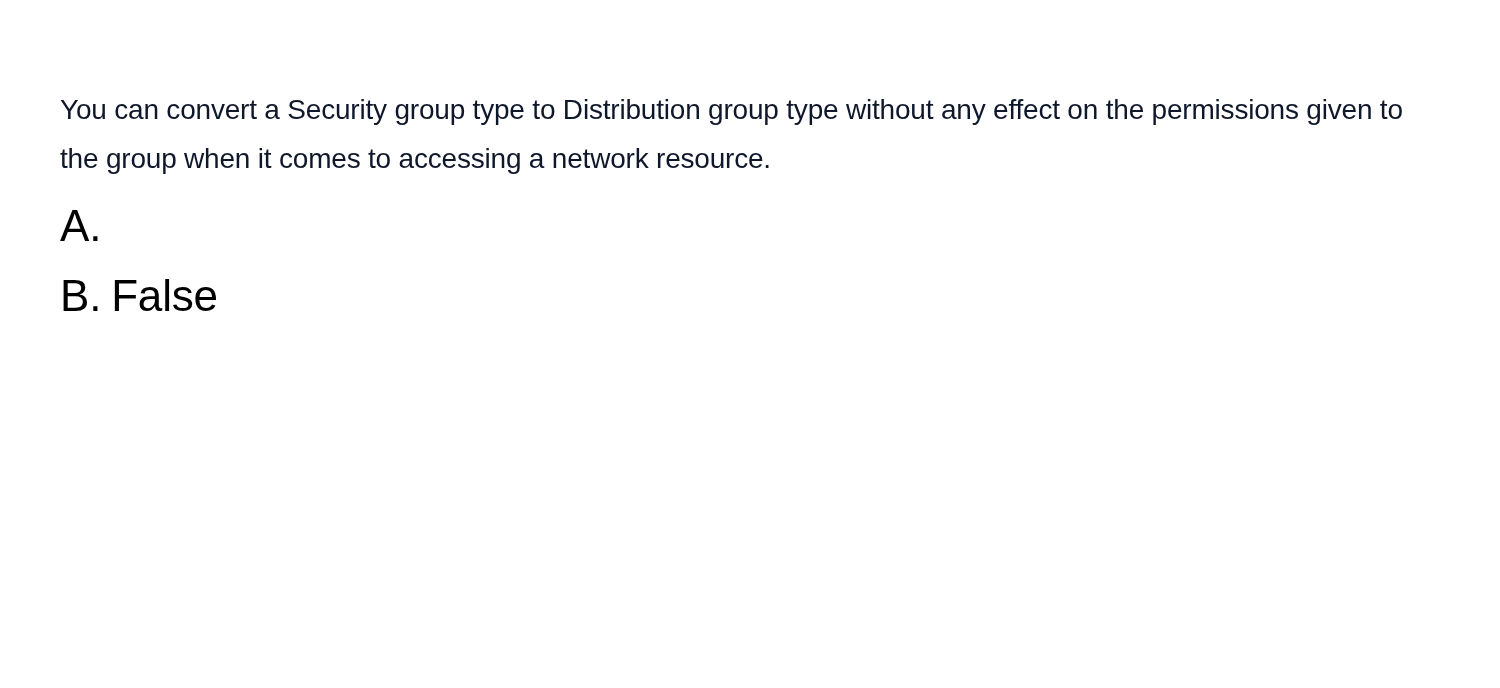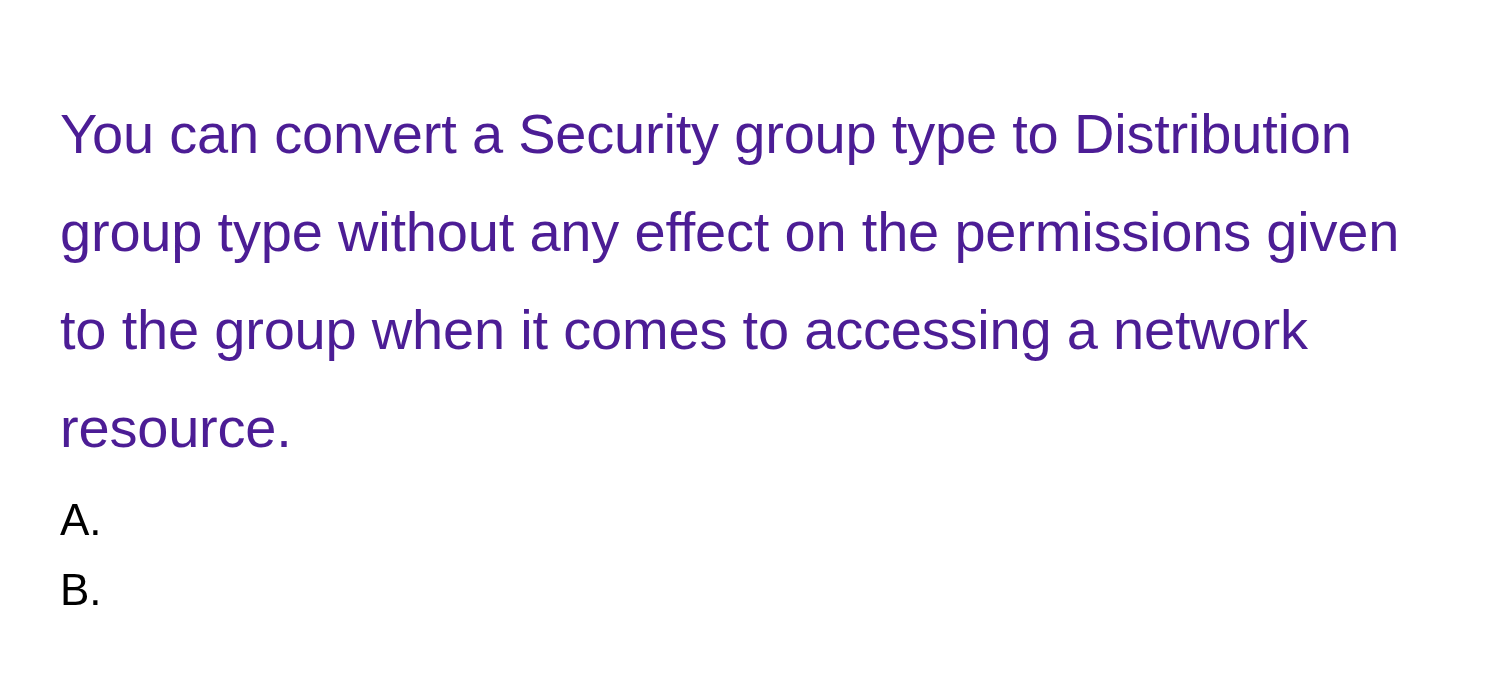--- a/index.html
+++ b/index.html
@@ -8,23 +8,23 @@
       box-sizing: border-box;
     }
     body {
       font-family: -apple-system, BlinkMacSystemFont, "Segoe UI", Helvetica, Arial, sans-serif;
       background: #ffffff;
       width: 1500px;
       height: 688px;
       padding: 85px 60px 60px 60px;
     }
     .question-text {
-      font-size: 56px;
+      font-size: 28px;
       line-height: 1.75;
-      color: #4c1d95;
+      color: #0f172a;
       font-weight: 400;
       letter-spacing: -0.2px;
       margin-bottom: 8px;
     }
     .option {
       font-size: 44px;
       line-height: 1.6;
       color: #000000;
       font-weight: 400;
       letter-spacing: -0.2px;
@@ -40,13 +40,14 @@
 <body>
 
 <div class="question-text">You can convert a Security group type to Distribution group type without any effect on the permissions given to the group when it comes to accessing a network resource.</div>
 
 <div class="option option-row">
   <span class="option-letter">A.</span>
 </div>
 
 <div class="option option-row">
   <span class="option-letter">B.</span>
+  <span>False</span>
 </div>
 
 </body></html>

